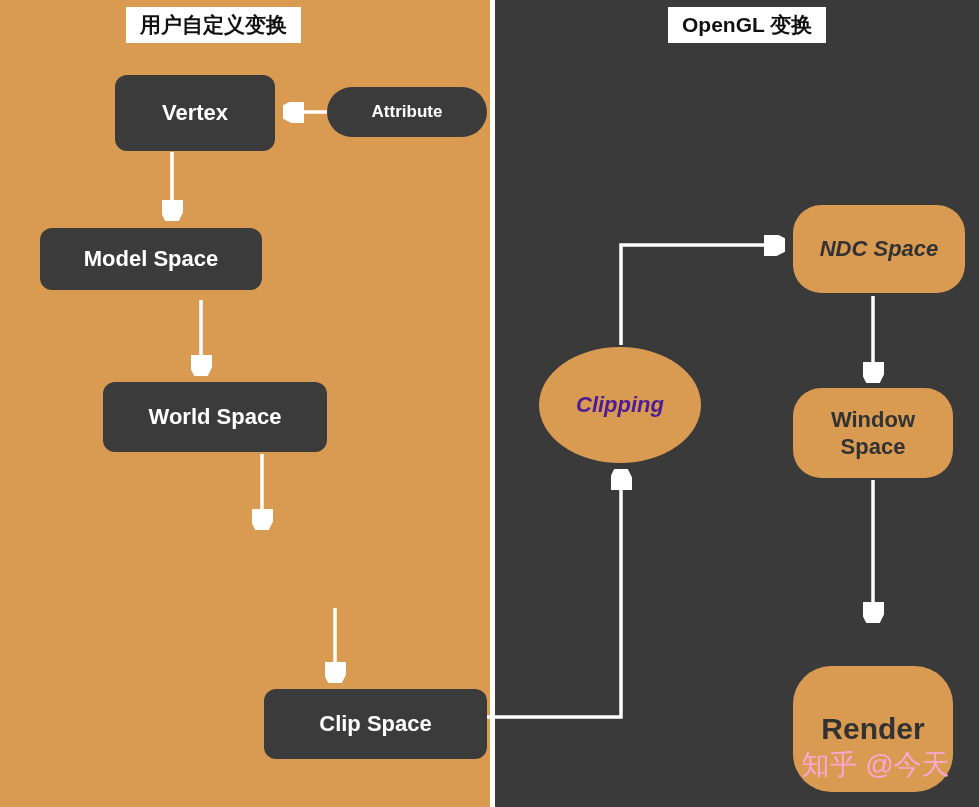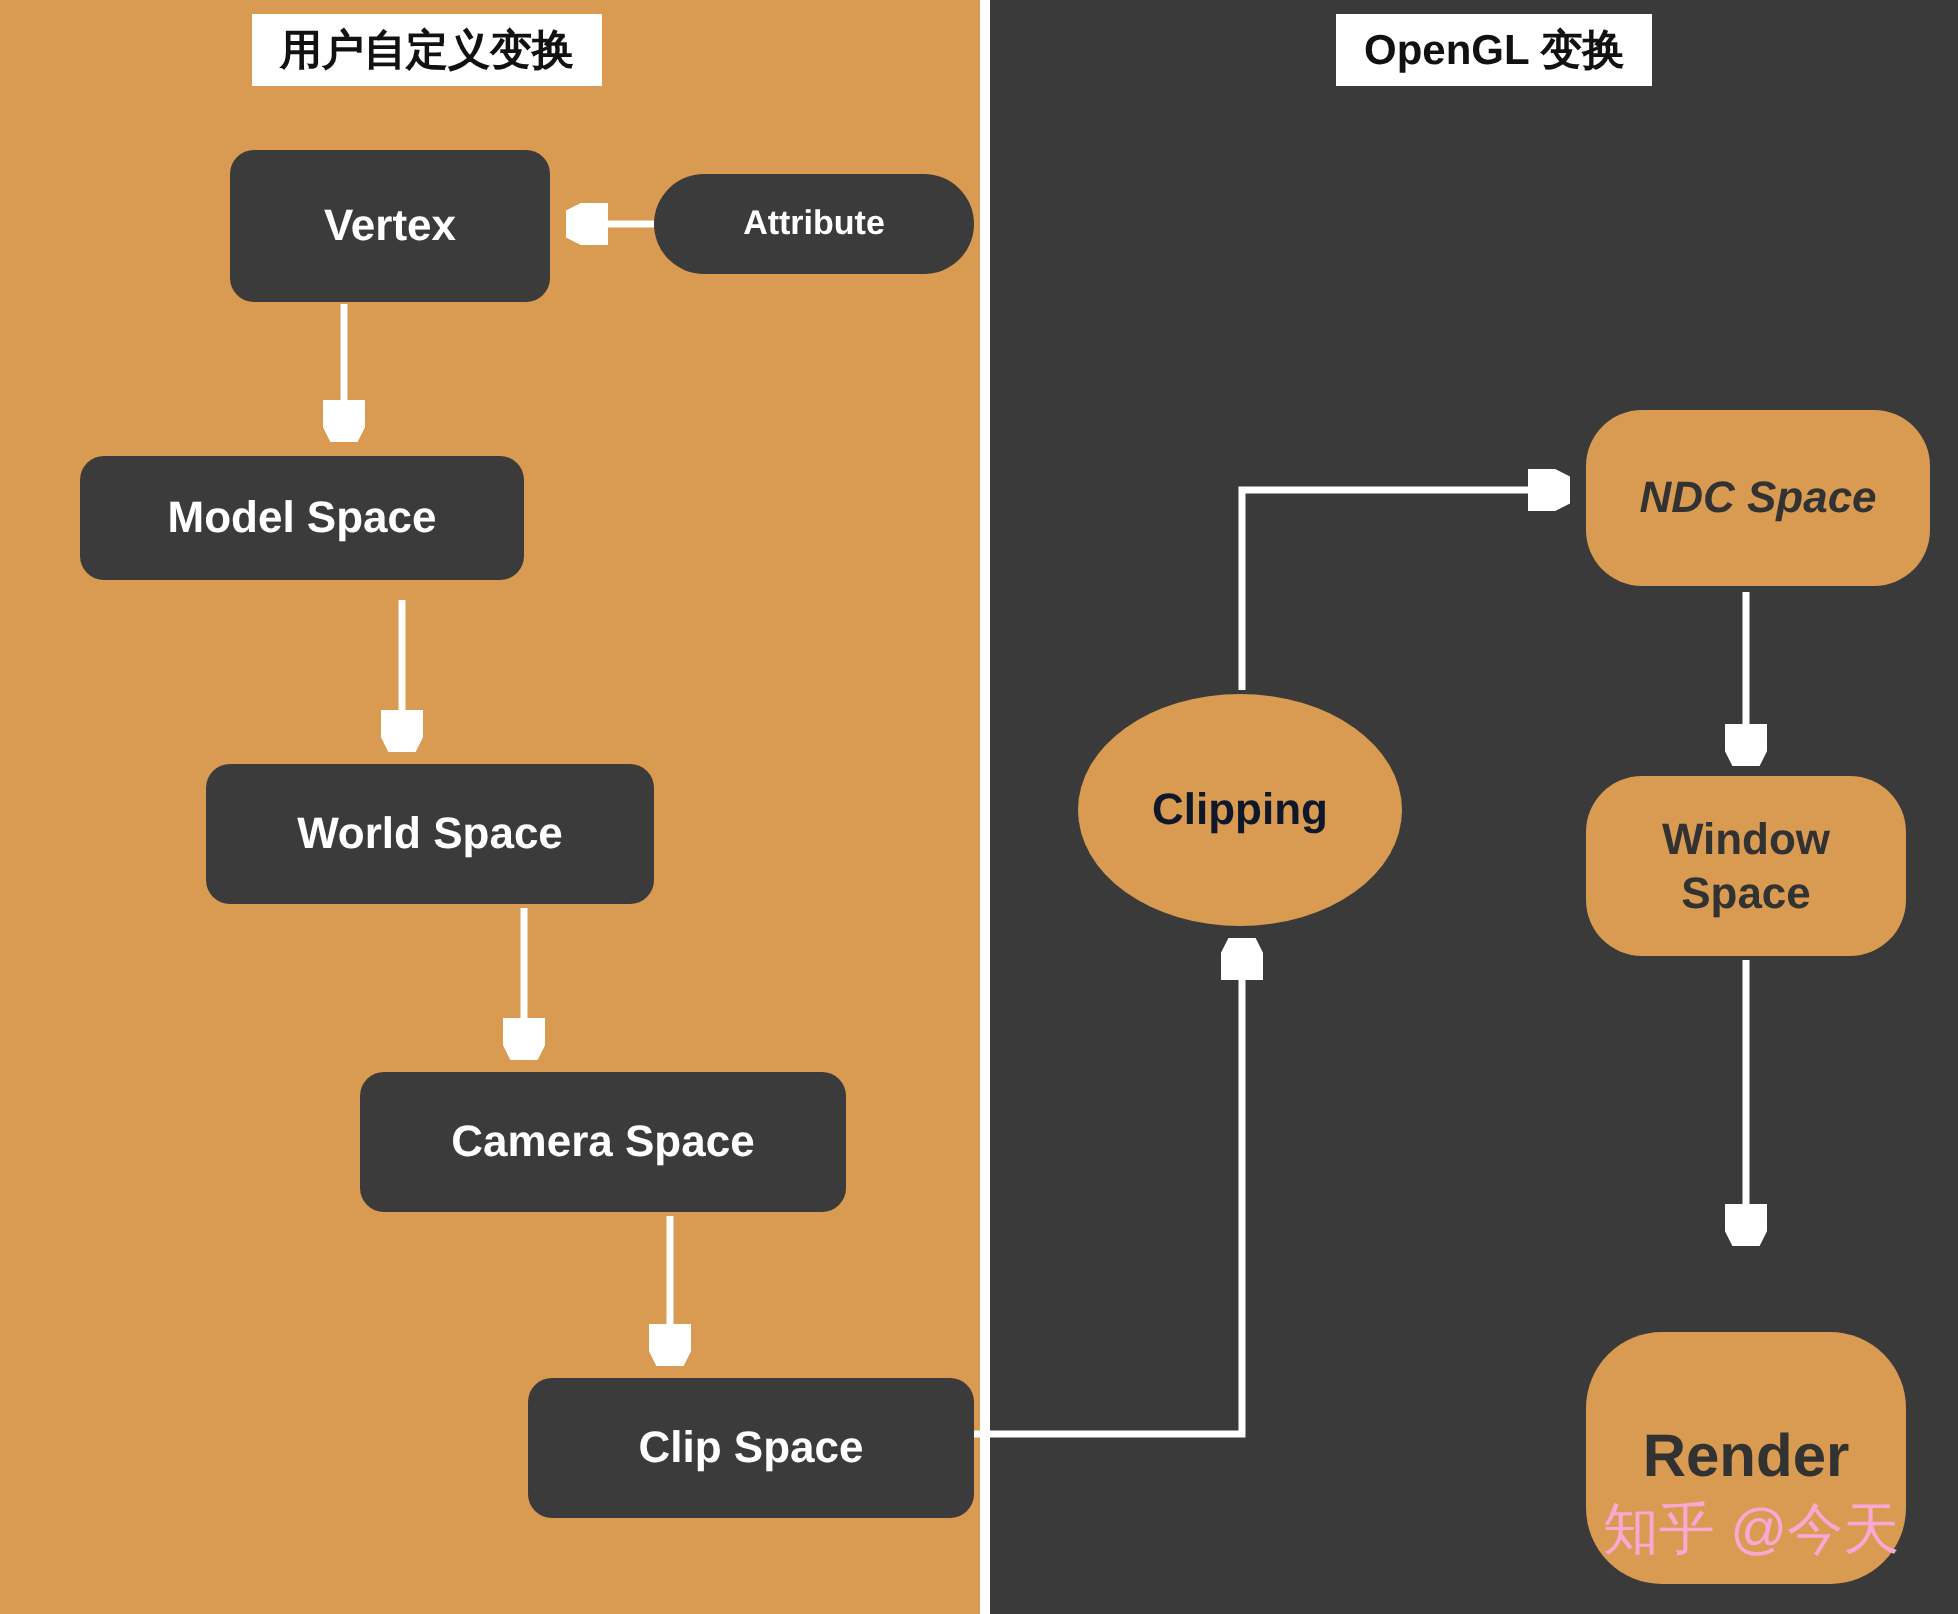--- a/index.html
+++ b/index.html
@@ -53,24 +53,25 @@
     font-size: 22px;
   }
   .node-orange {
     background: #d99a52;
     color: #323232;
     border-radius: 28px;
     font-size: 22px;
   }
   .node-ellipse {
     background: #d99a52;
-    color: #0f172a;
+    color: #4c1d95;
     border-radius: 50%;
     font-size: 22px;
     font-weight: bold;
+    font-style: italic;
   }
   .wrap-text { line-height: 1.25; padding: 0 18px; }
   .watermark {
     position: absolute;
     color: #f9a8d4;
     font-size: 28px;
     text-align: center;
     white-space: nowrap;
   }
   svg.connectors {
@@ -114,21 +115,20 @@
   </svg>
 
   <div class="node node-dark" style="left:115px; top:75px; width:160px; height:76px;">Vertex</div>
 
   <div class="node node-dark" style="left:327px; top:87px; width:160px; height:50px; border-radius:25px; font-size:17px;">Attribute</div>
 
   <div class="node node-dark" style="left:40px; top:228px; width:222px; height:62px;">Model Space</div>
 
   <div class="node node-dark" style="left:103px; top:382px; width:224px; height:70px;">World Space</div>
 
-  <div class="node node-dark" style="left:180px; top:536px; width:243px; height:70px;">Camera Space</div>
 
   <div class="node node-dark" style="left:264px; top:689px; width:223px; height:70px;">Clip Space</div>
 
   <div class="node node-ellipse" style="left:539px; top:347px; width:162px; height:116px;">Clipping</div>
 
   <div class="node node-orange" style="left:793px; top:205px; width:172px; height:88px;font-style:italic;">NDC Space</div>
 
   <div class="node node-orange wrap-text" style="left:793px; top:388px; width:160px; height:90px;">Window Space</div>
 
   <div class="node node-orange" style="left:793px; top:629px; width:160px; height:126px; border-radius:38px; font-size:30px;margin-top:37px;">Render</div>

